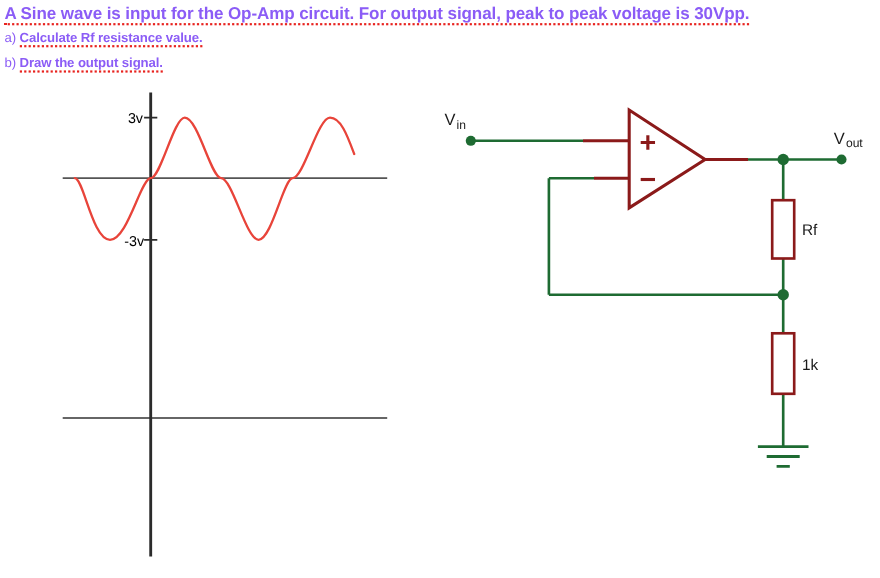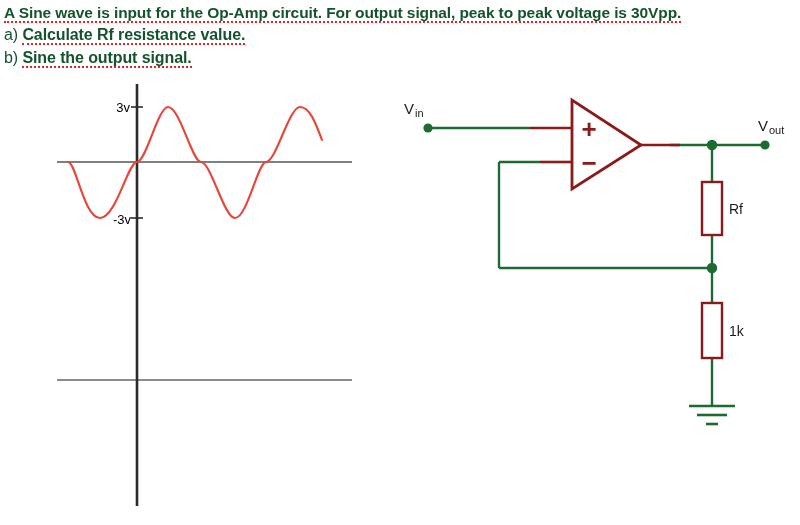--- a/index.html
+++ b/index.html
@@ -21,29 +21,29 @@
   #problem-statement {
     position: absolute;
     left: 4px;
     top: 2px;
     width: 794px;
   }
   .stmt-line {
     position: relative;
     white-space: nowrap;
     font-weight: bold;
-    color: #14532d;
+    color: #8b5cf6;
     letter-spacing: -0.1px;
   }
   .stmt-line.main {
     font-size: 15.5px;
     line-height: 21px;
   }
   .stmt-line.sub {
-    font-size: 16px;
+    font-size: 12px;
     line-height: 23px;
   }
   .prefix {
     font-weight: normal;
   }
   .squiggle {
     border-bottom: 2px dotted #e8231f;
     padding-bottom: 0px;
   }
 
@@ -103,21 +103,21 @@
 <div id="problem-statement">
   <div class="stmt-line main">
     <span class="squiggle">A Sine wave is input for the Op-Amp circuit. For output signal, peak to peak voltage is 30Vpp.</span>
   </div>
   <div class="stmt-line sub">
     <span class="prefix">a)</span>
     <span class="squiggle">Calculate Rf resistance value.</span>
   </div>
   <div class="stmt-line sub">
     <span class="prefix">b)</span>
-    <span class="squiggle">Sine the output signal.</span>
+    <span class="squiggle">Draw the output signal.</span>
   </div>
 </div>
 
 <div id="sine-graph">
   <svg width="380" height="437" viewBox="0 0 380 437" xmlns="http://www.w3.org/2000/svg">
 
     <line x1="57" y1="90" x2="352" y2="90" stroke="#555555" stroke-width="1.6"></line>
 
     <line x1="57" y1="308" x2="352" y2="308" stroke="#666666" stroke-width="1.6"></line>
 

